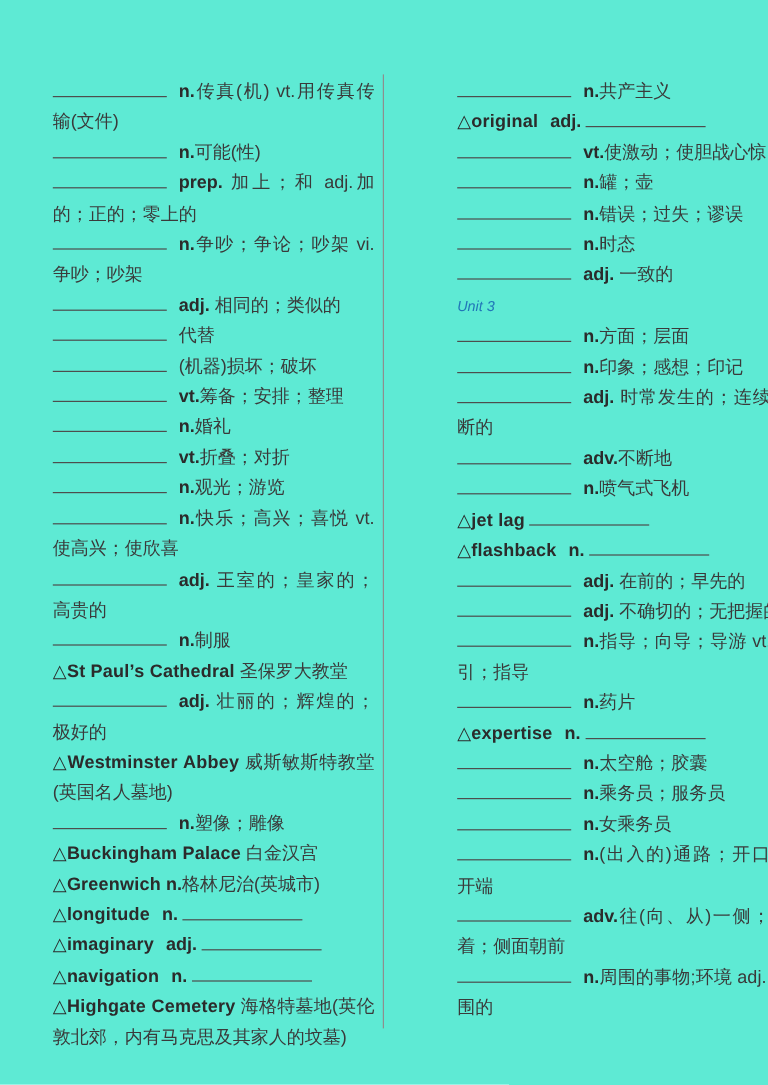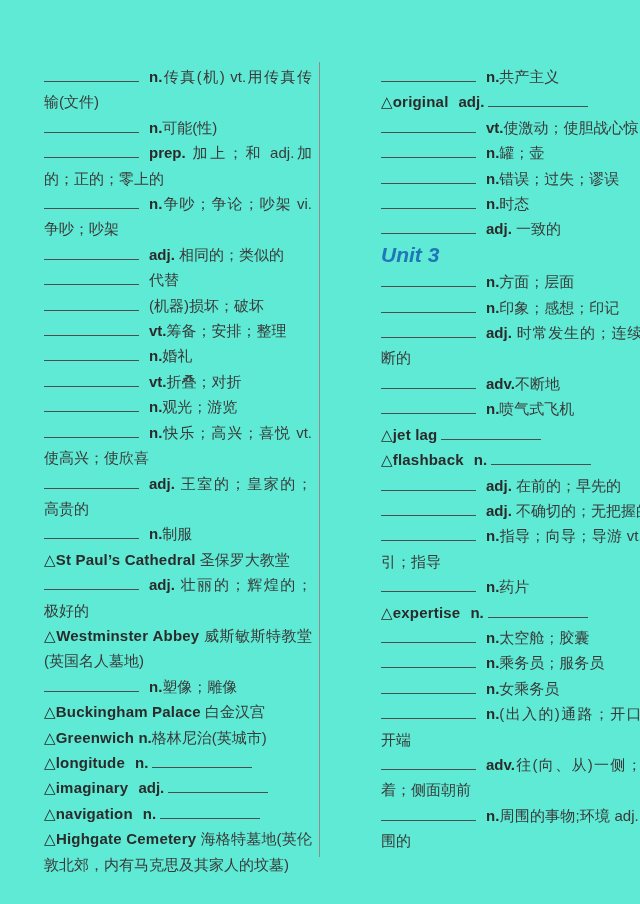--- a/index.html
+++ b/index.html
@@ -52,23 +52,23 @@
     font-weight: bold;
     color: #2b2b2b;
     margin-left: 10px;
   }
   .pos-lead {
     font-weight: bold;
     color: #2b2b2b;
   }
   .def { color: #3a3a3a; }
   .heading-text {
-    font-weight: bold;
+    font-weight: normal;
     font-style: italic;
-    font-size: 21px;
+    font-size: 12px;
   }
 </style>
 </head>
 <body>
 
 <div class="page">
   <div class="divider"></div>
   <div class="col col-left">
       <p class="entry"><span class="blank"></span><span class="def"><span class="pos-lead">n.</span>传真(机) vt.用传真传输(文件)</span></p>
       <p class="entry"><span class="blank"></span><span class="def"><span class="pos-lead">n.</span>可能(性)</span></p>

